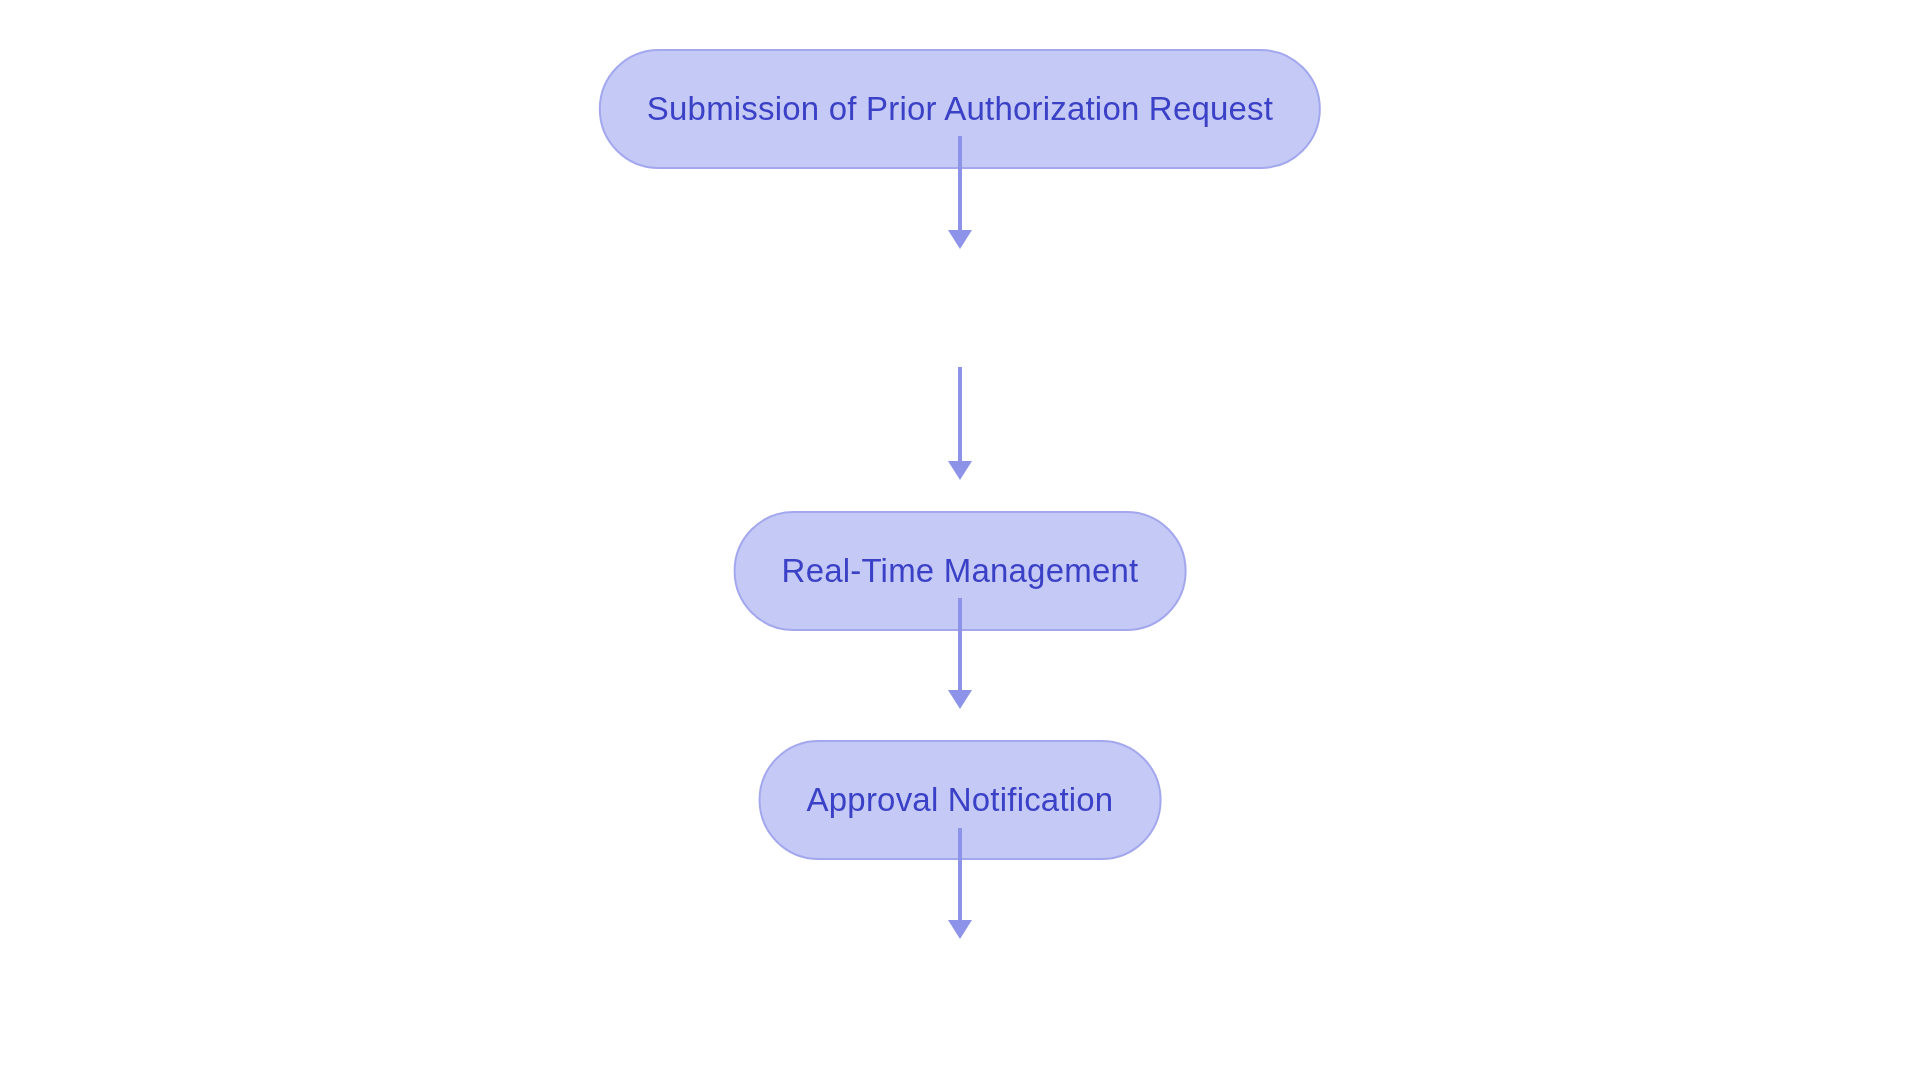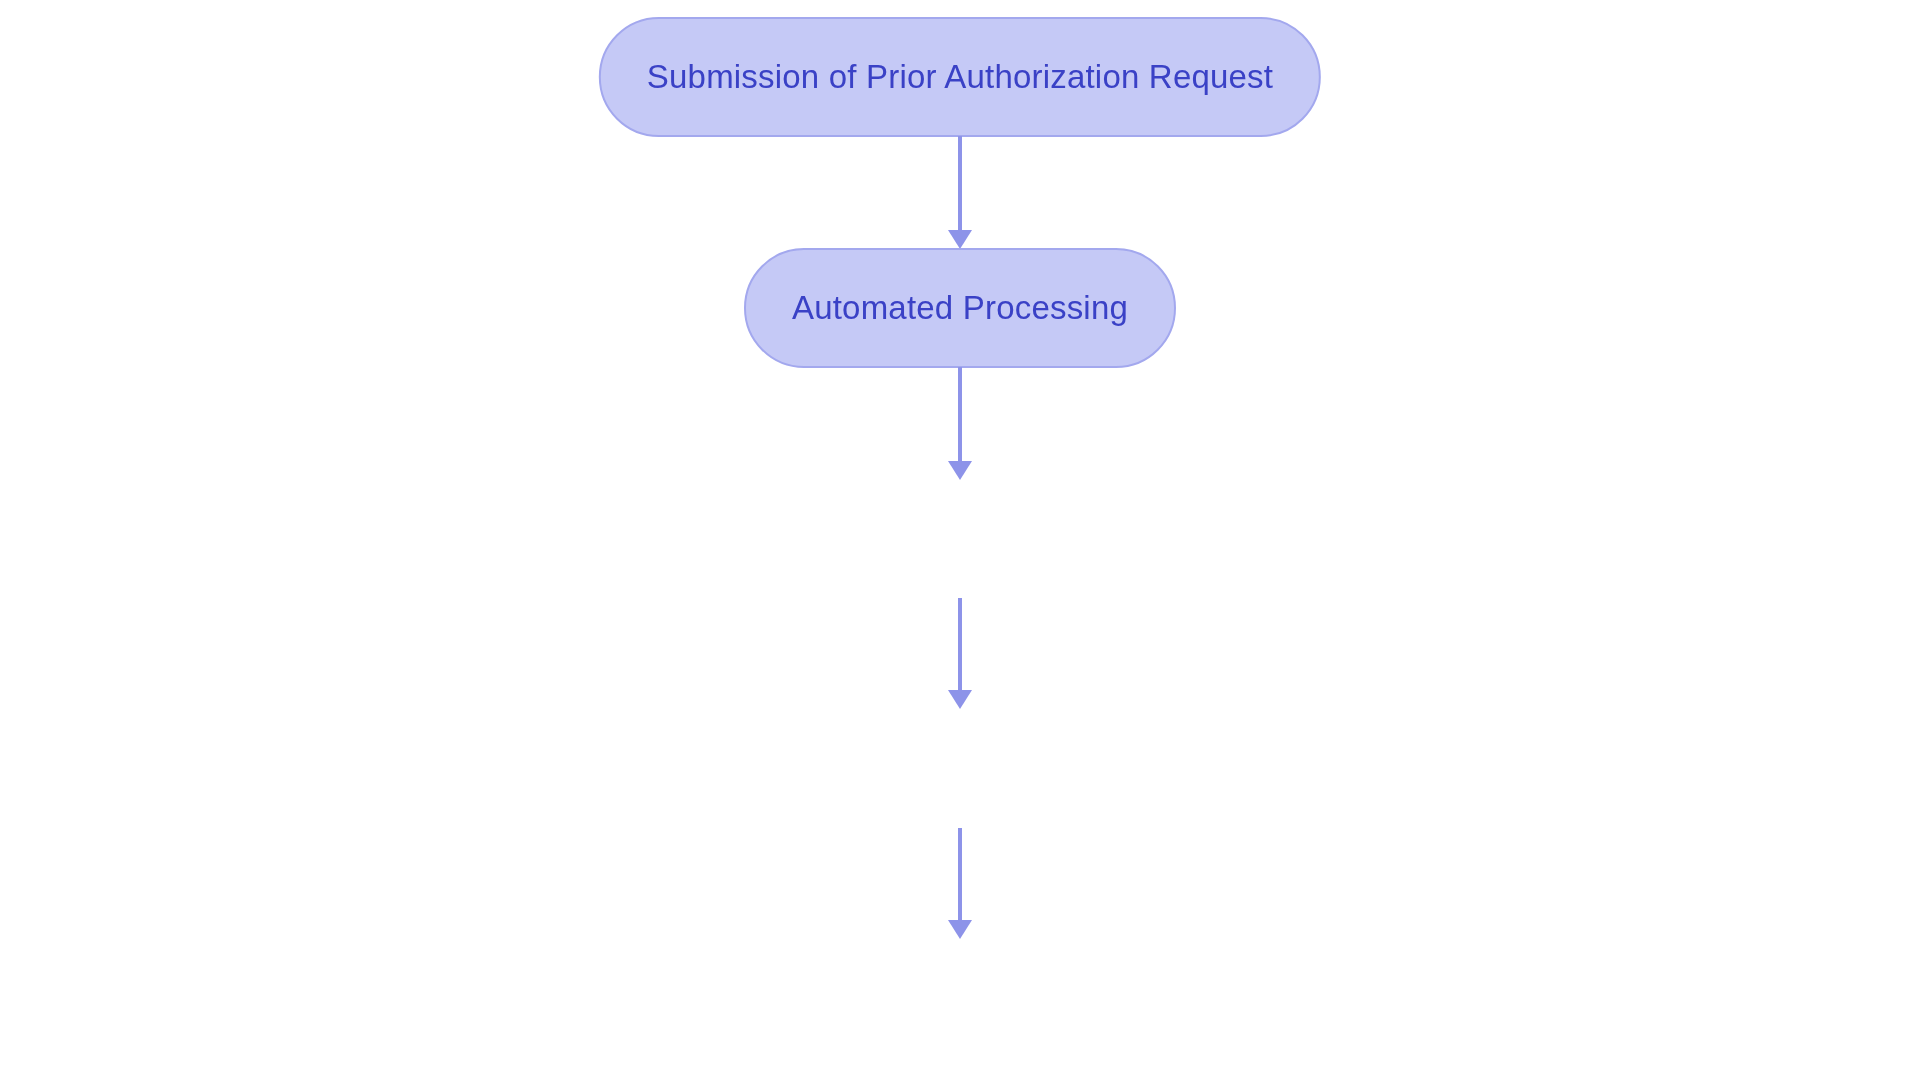--- a/index.html
+++ b/index.html
@@ -29,20 +29,21 @@
     transform: translateX(-50%);
     height: 120px;
     padding: 0 46px;
     background: var(--node-fill);
     border: 2px solid var(--node-border);
     border-radius: 60px;
     display: flex;
     align-items: center;
     justify-content: center;
     white-space: nowrap;
+    margin-top: 32px;
   }
   .node-label {
     font-size: 33px;
     font-weight: 400;
     letter-spacing: 0.2px;
     color: var(--label-text);
   }
   .node-1 { top: 17px; }
   .node-2 { top: 248px; }
   .node-3 { top: 479px; }
@@ -82,35 +83,38 @@
 
   <div class="node node-1">
     <span class="node-label">Submission of Prior Authorization Request</span>
   </div>
 
   <div class="arrow arrow-1">
     <span class="arrow-line"></span>
     <span class="arrow-head"></span>
   </div>
 
-  <div class="node node-2">
-    <span class="node-label">Automated Processing</span>
-  </div>
 
   <div class="arrow arrow-2">
     <span class="arrow-line"></span>
     <span class="arrow-head"></span>
   </div>
 
+  <div class="node node-3">
+    <span class="node-label">Real-Time Management</span>
+  </div>
 
   <div class="arrow arrow-3">
     <span class="arrow-line"></span>
     <span class="arrow-head"></span>
   </div>
 
+  <div class="node node-4">
+    <span class="node-label">Approval Notification</span>
+  </div>
 
   <div class="arrow arrow-4">
     <span class="arrow-line"></span>
     <span class="arrow-head"></span>
   </div>
 
 
 </div>
 
 </body></html>

